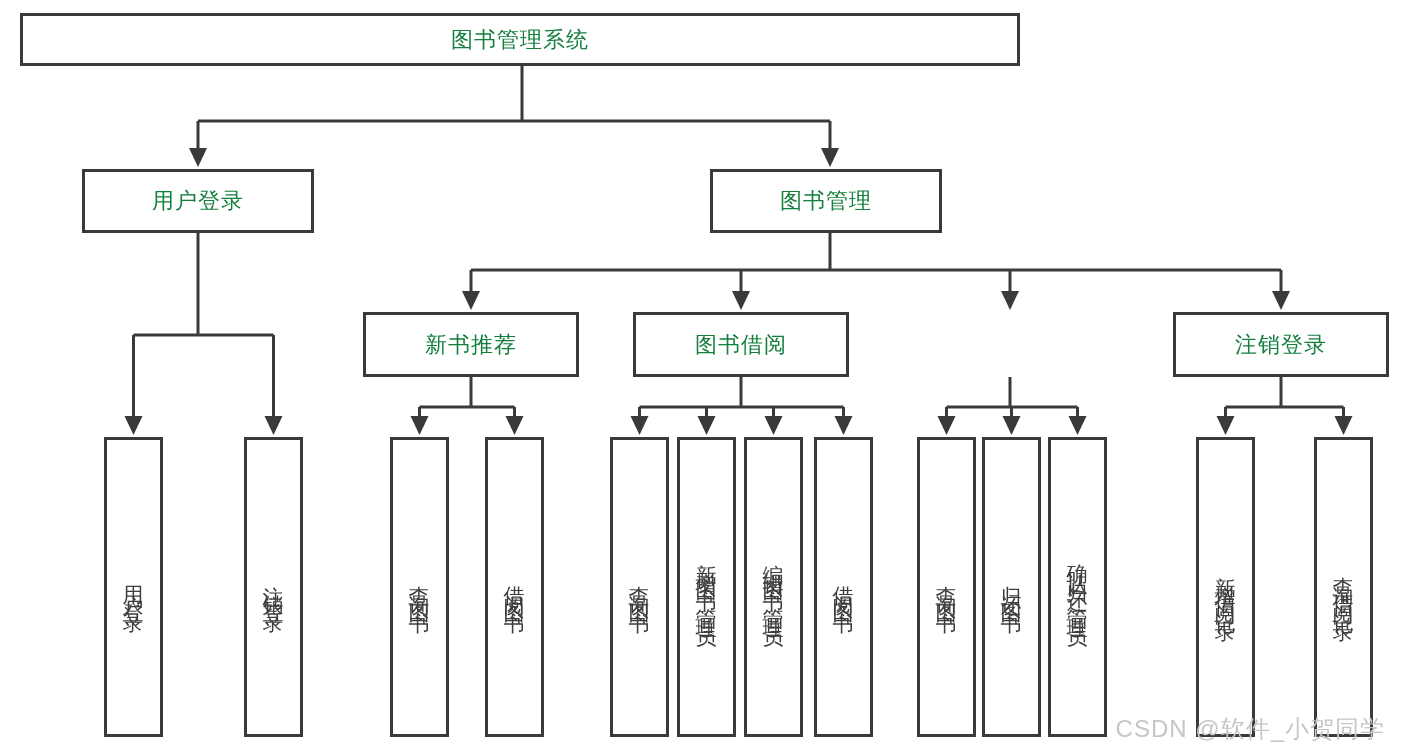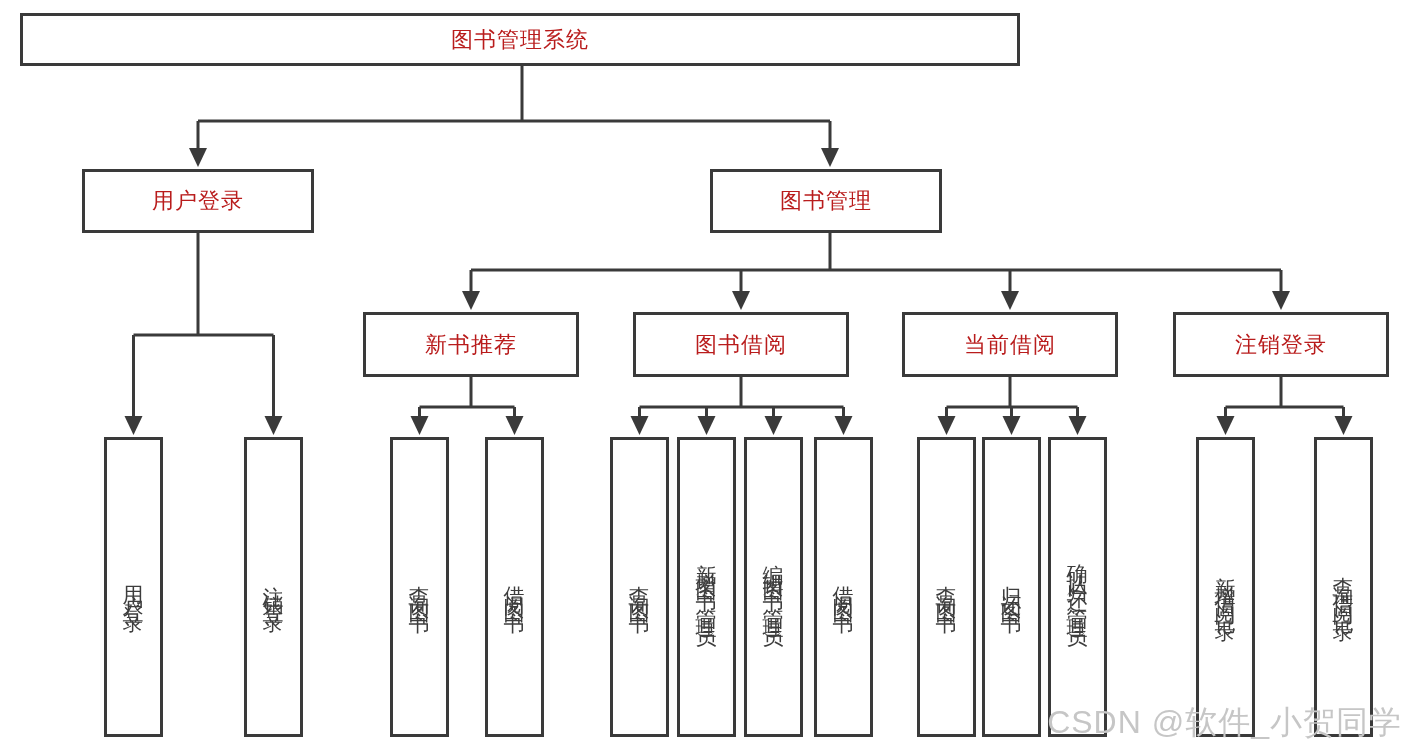--- a/index.html
+++ b/index.html
@@ -19,40 +19,40 @@
     border: 3px solid #3a3a3a;
     display: flex;
     align-items: center;
     justify-content: center;
     color: #3d3d3d;
   }
   .h-label {
     font-size: 22px;
     letter-spacing: 1px;
     white-space: nowrap;
-    color: #b91c1c;
+    color: #15803d;
   }
   .leaf { top: 437px; width: 59px; height: 300px; }
   .v-label {
     writing-mode: vertical-rl;
     text-orientation: mixed;
     font-size: 21px;
     letter-spacing: 9px;
     line-height: 1;
     color: #3d3d3d;
     white-space: nowrap;
   }
   .lvl2 { top: 169px; width: 232px; height: 64px; }
   .lvl3 { top: 312px; width: 216px; height: 65px; }
   .root-box { left: 20px; top: 13px; width: 1000px; height: 53px; }
   .watermark {
     position: absolute;
-    right: 3px;
+    right: 20px;
     bottom: 2px;
-    font-size: 32px;
+    font-size: 24px;
     letter-spacing: 1px;
     color: #c6c6c6;
     z-index: 5;
     white-space: nowrap;
   }
 </style>
 </head>
 <body>
 
 <div class="stage">
@@ -105,23 +105,20 @@
   <div class="box lvl2" style="left:710px">
     <span class="h-label">图书管理</span>
   </div>
 
   <div class="box lvl3" style="left:363px">
     <span class="h-label">新书推荐</span>
   </div>
   <div class="box lvl3" style="left:633px">
     <span class="h-label">图书借阅</span>
   </div>
-  <div class="box lvl3" style="left:902px">
-    <span class="h-label">当前借阅</span>
-  </div>
   <div class="box lvl3" style="left:1173px">
     <span class="h-label">注销登录</span>
   </div>
 
   <div class="box leaf" style="left:104px">
     <span class="v-label">用户登录</span>
   </div>
   <div class="box leaf" style="left:244px">
     <span class="v-label">注销登录</span>
   </div>

